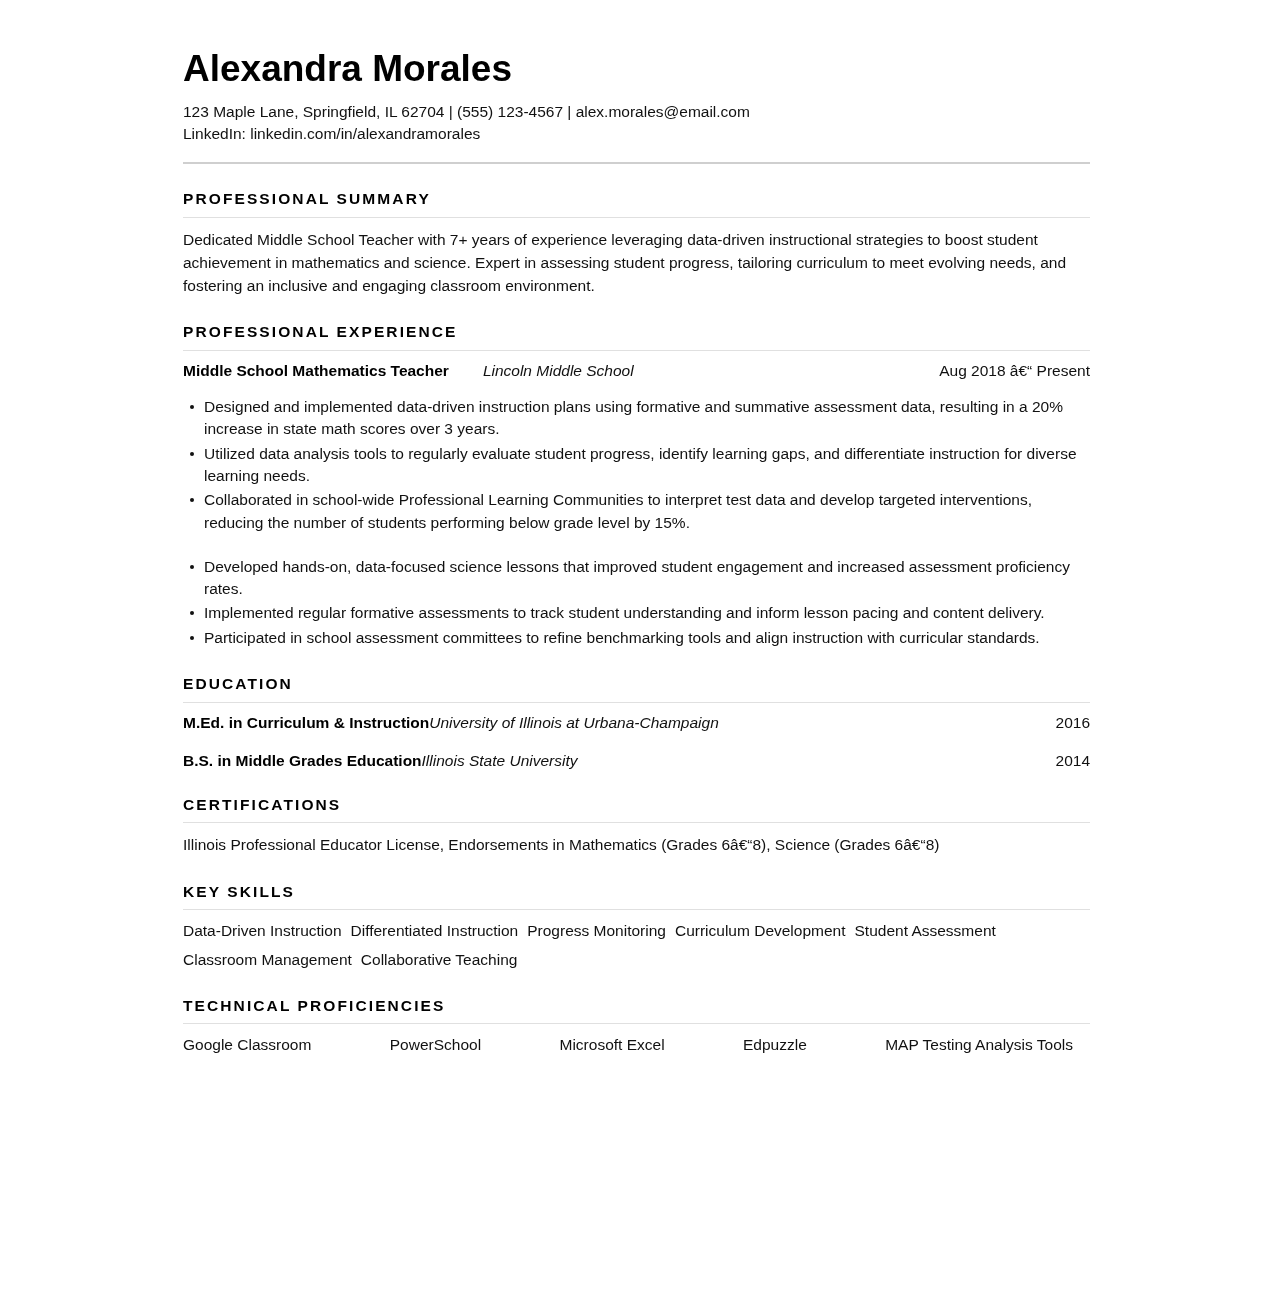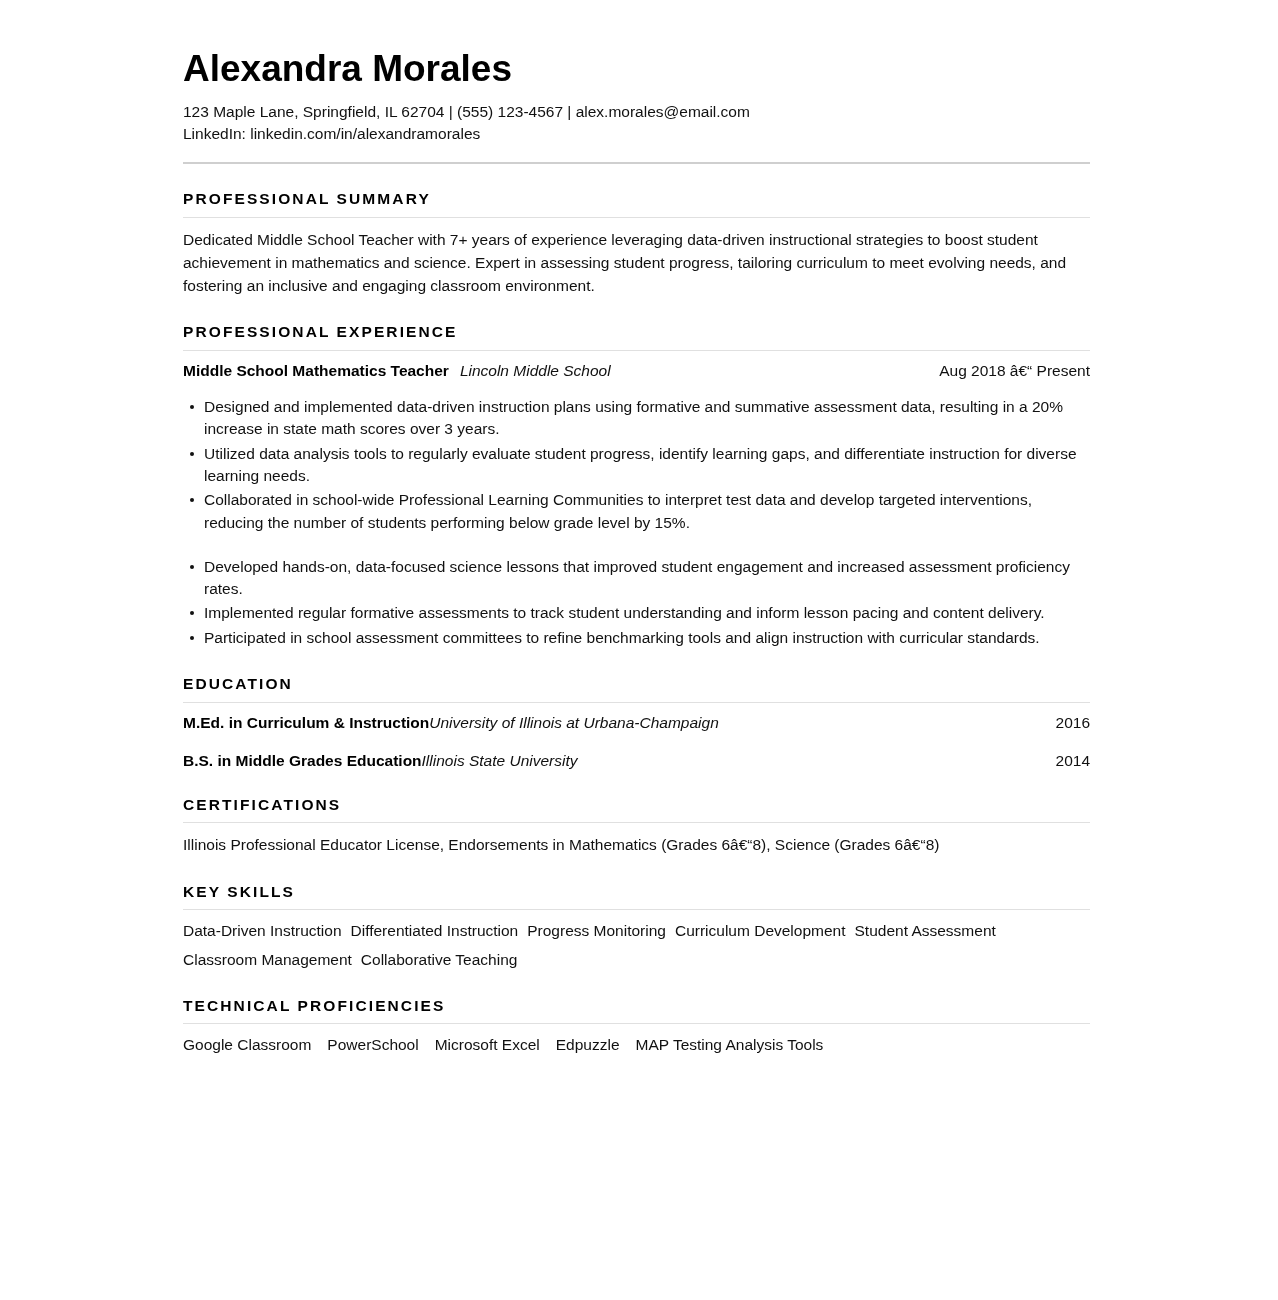--- a/index.html
+++ b/index.html
@@ -91,20 +91,21 @@
     display: flex;
     align-items: baseline;
     justify-content: space-between;
     width: 100%;
   }
   .job-head-left {
     display: flex;
     align-items: flex-start;
     flex: 1 1 auto;
     min-width: 0;
+    gap: 23px;
   }
   .job-title {
     font-size: 15.5px;
     font-weight: bold;
     color: #000;
     white-space: nowrap;
   }
   .job-company {
     font-size: 15.5px;
     font-style: italic;
@@ -201,20 +202,21 @@
     line-height: 1.3;
     color: #111;
     white-space: nowrap;
   }
   .tools-wrap {
     display: flex;
     flex-wrap: wrap;
     row-gap: 18px;
     column-gap: 16px;
     max-width: 890px;
+    justify-content: space-between;
   }
 </style>
 </head>
 <body>
 
 <div class="page">
   <div class="content">
 
     <div>
       <h1 class="name">Alexandra Morales</h1>

